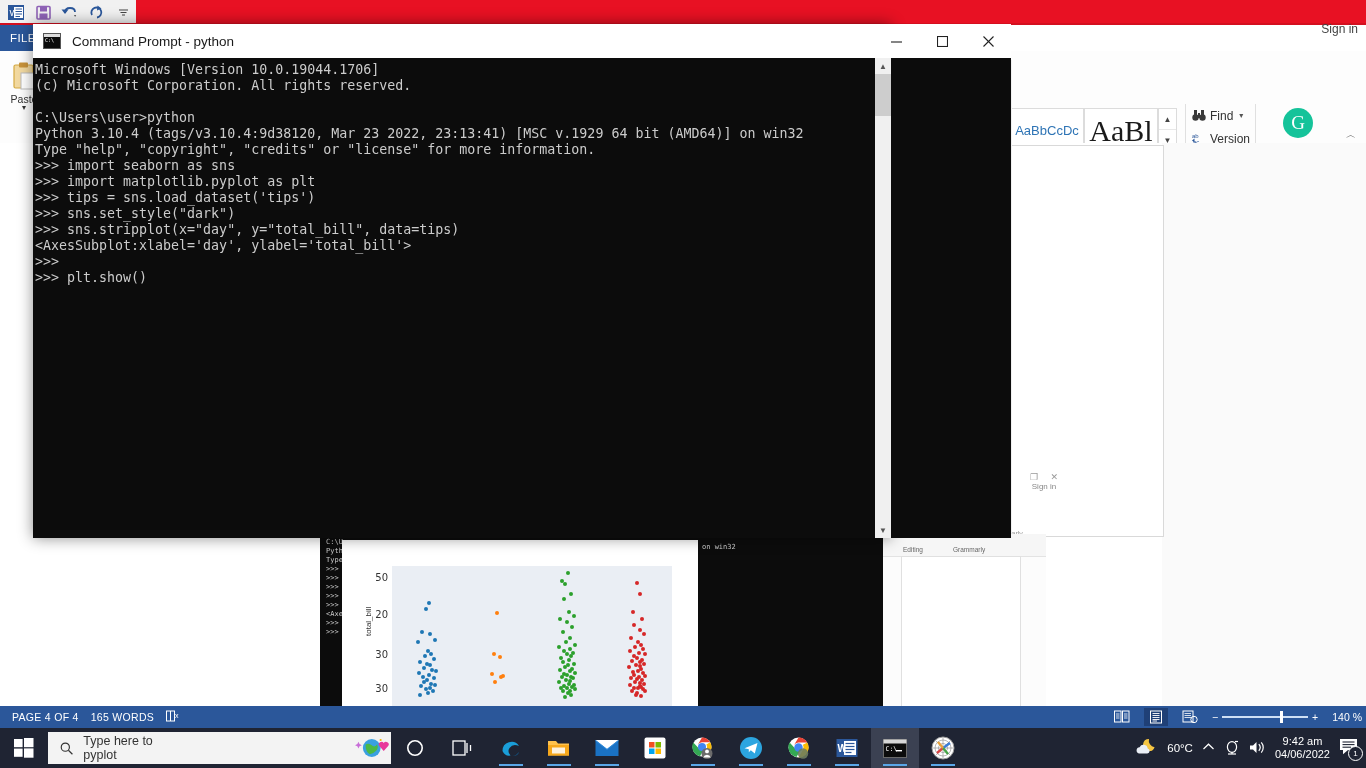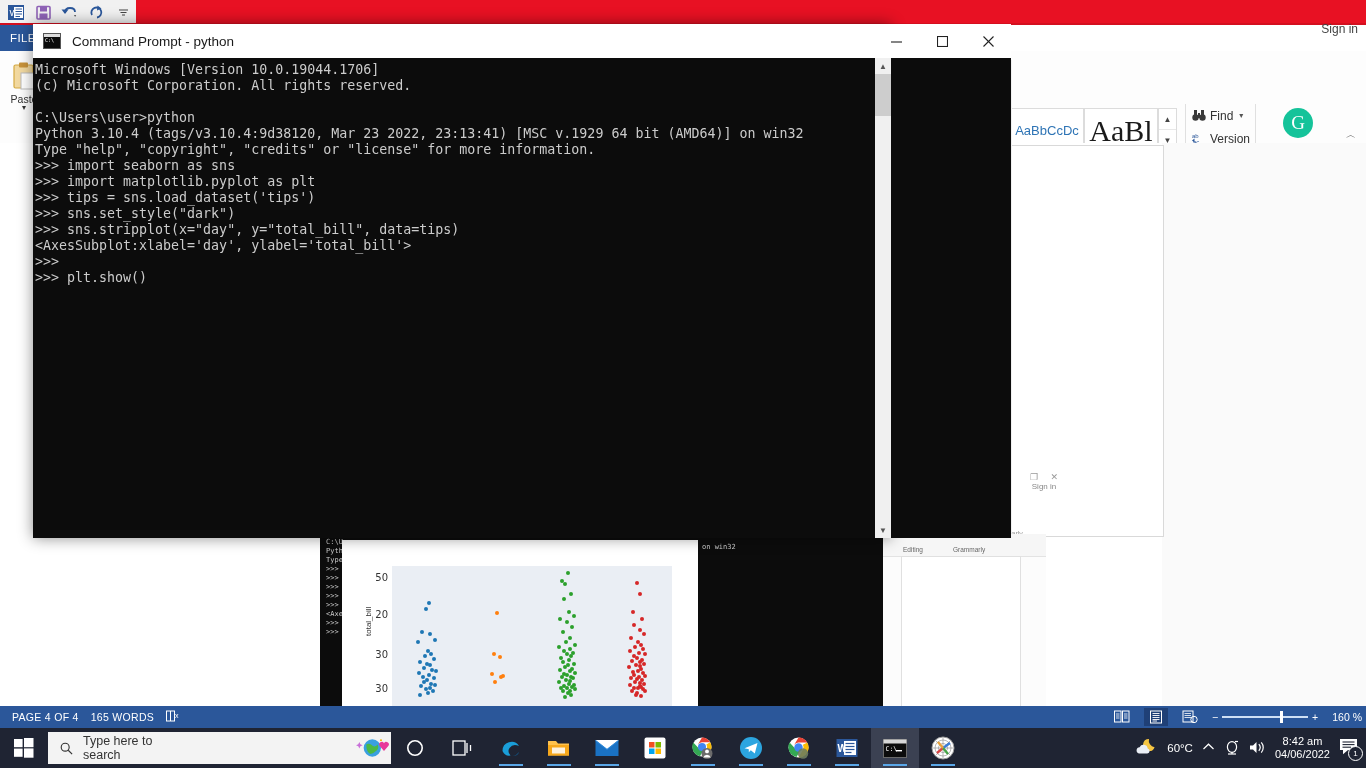--- a/index.html
+++ b/index.html
@@ -483,39 +483,39 @@
           <circle cx="12" cy="9.5" r="3.2" fill="none" stroke="#fff"></circle>
         </svg>
     </span>
     <span id="zoom-slider">
       <span>−</span>
       <span id="zoom-track">
           <span id="zoom-thumb"></span>
         </span>
       <span>+</span>
     </span>
-    <span id="zoom-val">160 %</span>
+    <span id="zoom-val">140 %</span>
   </div>
 </div>
 
 <div class="abs" id="taskbar">
   <div id="start-btn">
     <svg width="20" height="20" viewBox="0 0 20 20">
         <rect x="0" y="1" width="8.6" height="8.2" fill="#fff"></rect>
         <rect x="10" y="0" width="9.5" height="9.2" fill="#fff"></rect>
         <rect x="0" y="10.6" width="8.6" height="8.2" fill="#fff"></rect>
         <rect x="10" y="10.4" width="9.5" height="9.3" fill="#fff"></rect>
       </svg>
   </div>
   <div id="search-box">
     <svg width="15" height="15" viewBox="0 0 15 15">
         <circle cx="6" cy="6" r="4.6" fill="none" stroke="#333" stroke-width="1.3"></circle>
         <line x1="9.5" y1="9.5" x2="14" y2="14" stroke="#333" stroke-width="1.3"></line>
       </svg>
-    <span id="search-text">Type here to search</span>
+    <span id="search-text">Type here to pyplot</span>
     <svg width="42" height="24" viewBox="0 0 42 24" style="margin-left:166px;">
       <path d="M5 5 l1.2 2.6 L8.8 8.8 6.2 10 5 12.6 3.8 10 1.2 8.8 3.8 7.6 Z" fill="#c86ed8"></path>
       <circle cx="20" cy="12" r="10" fill="#3aa0e0"></circle>
       <path d="M13 8 q4 -2 7 1 t6 -1 q2 4 -1 7 t-7 4 q-5 -2 -5 -11 z" fill="#4cb944"></path>
       <path d="M33.5 6.5 a3 3 0 0 1 5.2 3 l-5.2 6 -5.2 -6 a3 3 0 0 1 5.2 -3 z" fill="#e8389a"></path>
       <circle cx="30" cy="3" r="1.2" fill="#f5b301"></circle>
     </svg>
   </div>
   <div class="tb-icon">
       <svg width="20" height="20" viewBox="0 0 20 20">
@@ -641,21 +641,21 @@
           <line x1="8" y1="12" x2="8" y2="14" stroke="#fff" stroke-width="1.2"></line>
           <line x1="4" y1="14" x2="12" y2="14" stroke="#fff" stroke-width="1.2"></line>
           <line x1="11" y1="1.5" x2="14" y2="1.5" stroke="#fff" stroke-width="1.2"></line>
         </svg></span>
     <span><svg width="17" height="15" viewBox="0 0 17 15">
           <path d="M1 5.5 h3 L7.5 2 v11 L4 9.5 H1 z" fill="#fff"></path>
           <path d="M9.8 4.2 a5 5 0 0 1 0 6.6" fill="none" stroke="#fff" stroke-width="1.2"></path>
           <path d="M12.3 2.3 a8 8 0 0 1 0 10.4" fill="none" stroke="#fff" stroke-width="1.2"></path>
         </svg></span>
     <span id="clock">
-      <div>8:42 am</div>
+      <div>9:42 am</div>
       <div>04/06/2022</div>
     </span>
     <span style="position:relative;">
       <svg width="21" height="19" viewBox="0 0 21 19">
           <path d="M1 1 h17 v11 h-9 l-5 4.2 V12 H1 z" fill="#fff"></path>
           <g stroke="#1f2433" stroke-width="1.1">
             <line x1="3.5" y1="4" x2="15.5" y2="4"></line>
             <line x1="3.5" y1="6.6" x2="15.5" y2="6.6"></line>
             <line x1="3.5" y1="9.2" x2="12" y2="9.2"></line>
           </g>

